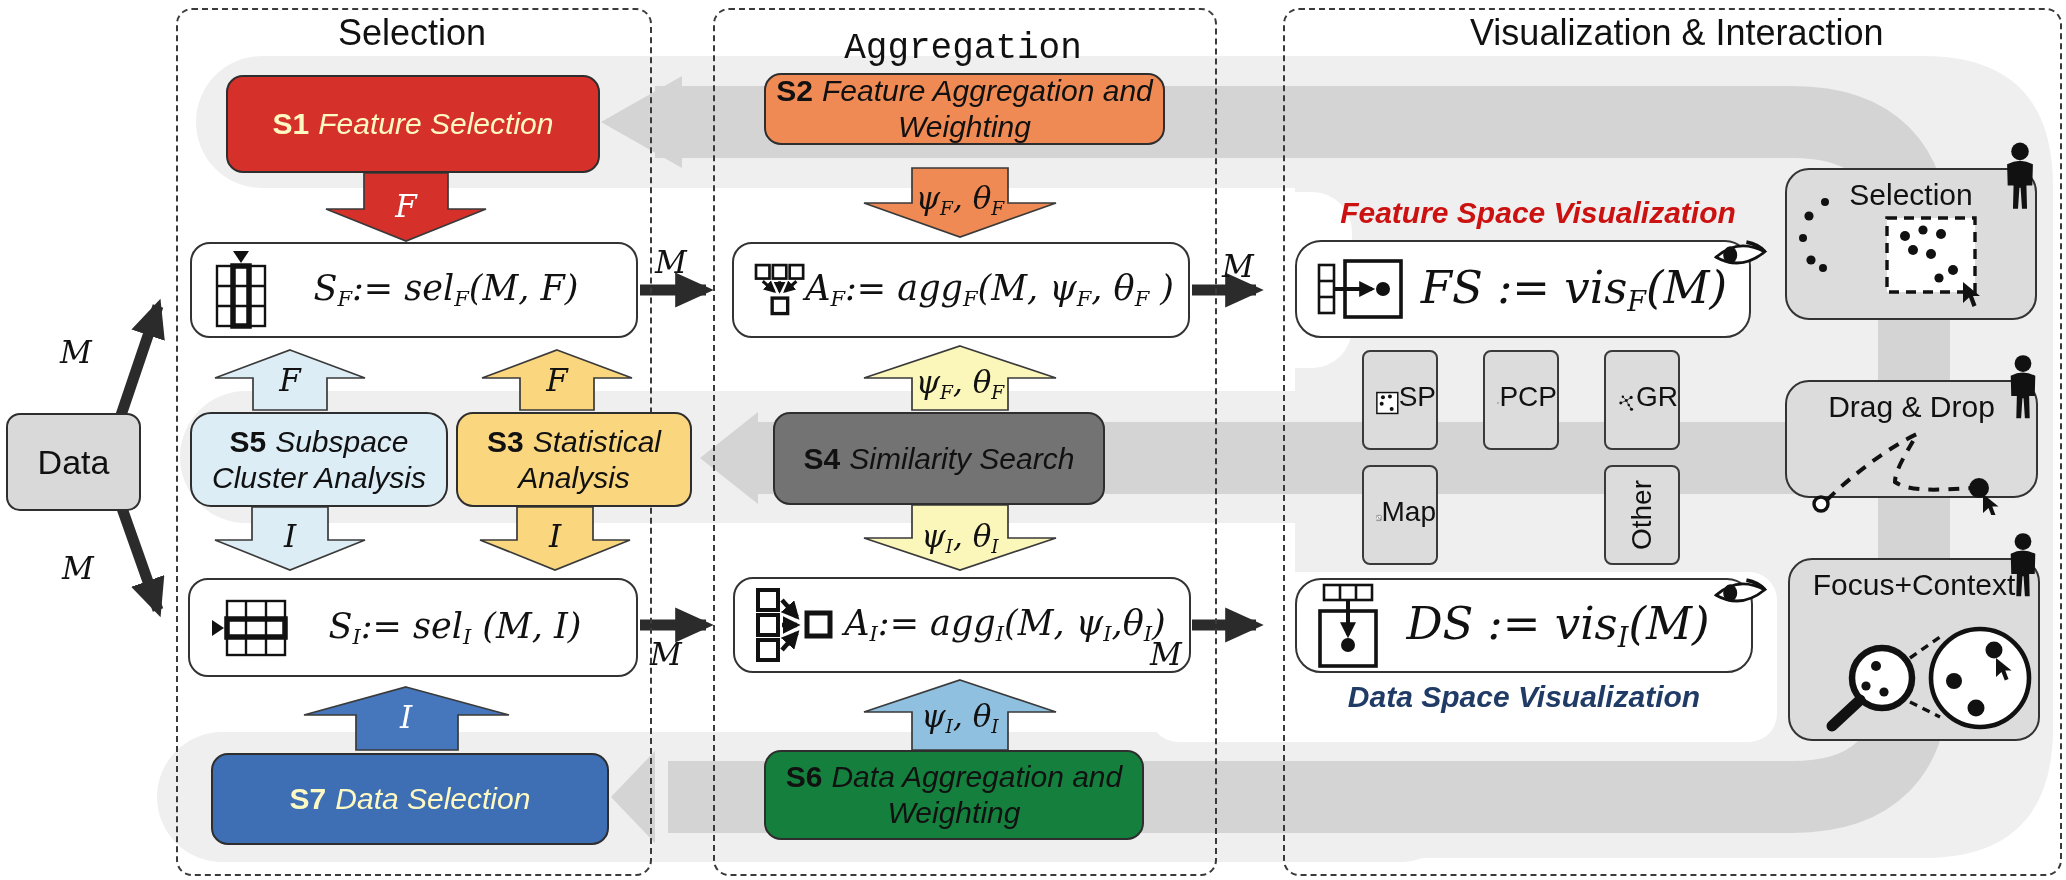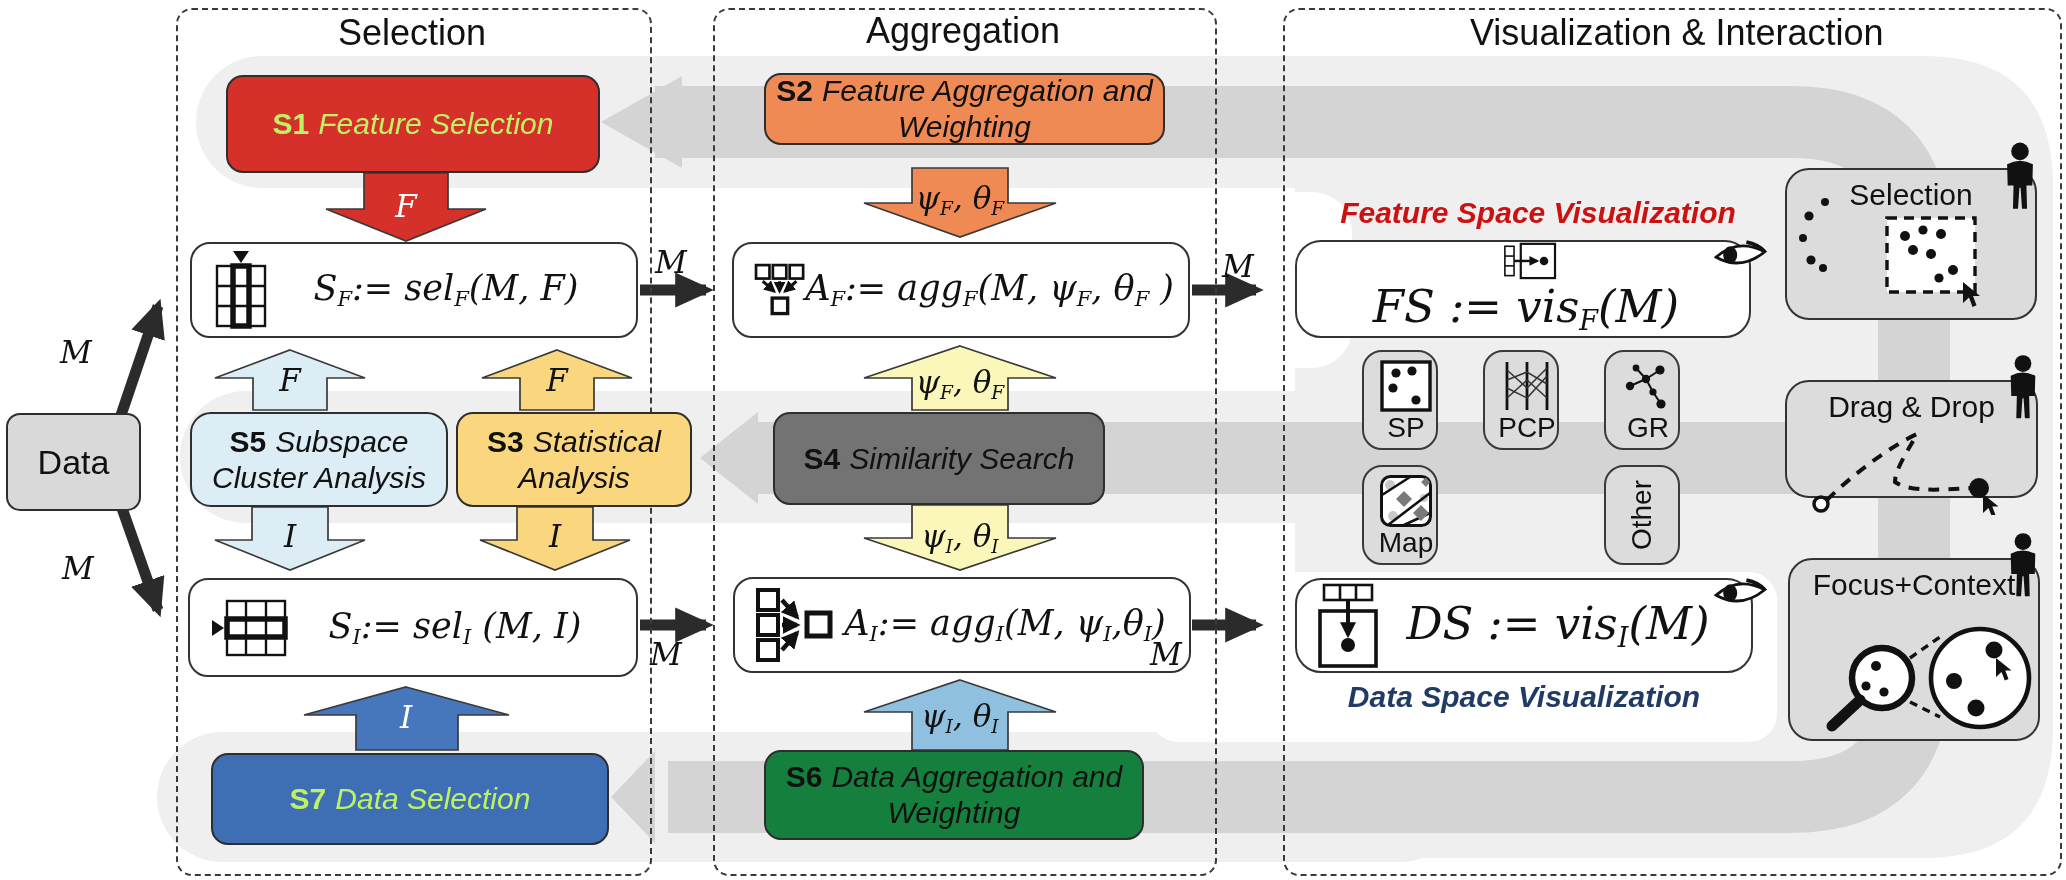--- a/index.html
+++ b/index.html
@@ -6,35 +6,35 @@
   #canvas{position:relative;width:2066px;height:880px;background:#fff;overflow:hidden;
           font-family:"Liberation Sans",sans-serif;}
   .abs{position:absolute;}
   svg{display:block;}
   .dashbox{border:2.6px dashed #3a3a3a;border-radius:16px;}
   .coltitle{font-size:36px;color:#111;text-align:center;white-space:nowrap;}
   .stage{border:2.4px solid #2e2e2e;border-radius:17px;display:flex;align-items:center;
          justify-content:center;text-align:center;font-style:italic;font-size:30px;
          line-height:1.2;color:#111;padding:0 10px;box-sizing:border-box;}
   .stage .scode{font-style:normal;font-weight:700;margin-right:9px;}
-  .stage.white{color:#bef264;text-align:center;}
+  .stage.white{color:#fef9c3;text-align:center;}
   .fbox{background:#fff;border:2.2px solid #333;border-radius:20px;display:flex;
         align-items:center;box-sizing:border-box;padding-left:20px;}
   .fbox.big{border-radius:26px;}
   .formula{flex:1;text-align:center;font-family:"DejaVu Serif",serif;font-style:italic;
            font-size:35px;color:#111;white-space:nowrap;padding-right:14px;}
   .formula.big{font-size:45px;}
   .formula .s, .albl .s{font-size:0.6em;vertical-align:-0.3em;}
   .albl{font-family:"DejaVu Serif",serif;font-style:italic;font-size:31px;color:#111;
         text-align:center;white-space:nowrap;}
   .albl.white{color:#fff;}
   .mlbl{font-family:"DejaVu Serif",serif;font-style:italic;font-size:31px;color:#111;}
   .caption{font-weight:700;font-style:italic;font-size:30px;text-align:center;white-space:nowrap;}
-  .tile{background:#dcdcdc;border:2.4px solid #3a3a3a;border-radius:20px;box-sizing:border-box;
-        display:flex;flex-direction:column;align-items:center;justify-content:flex-end;padding-left:12px;}
+  .tile{background:#dcdcdc;border:2.4px solid #3a3a3a;border-radius:8px;box-sizing:border-box;
+        display:flex;align-items:center;justify-content:flex-end;padding-left:12px;}
   .tile .tlabel{font-size:28px;color:#111;line-height:1;padding-bottom:6px;}
   .tile .ticon{margin:8px auto 2px;}
   .tile .vert{position:absolute;left:0;top:0;width:100%;height:100%;display:flex;
         align-items:center;justify-content:center;transform:rotate(-90deg);padding:0;}
   .panel{background:#dcdcdc;border:2.4px solid #333;border-radius:24px;box-sizing:border-box;}
   .ptitle{position:absolute;left:0;right:0;top:8px;text-align:center;font-size:30px;color:#111;}
   .databox{background:#d9d9d9;border:2.6px solid #2e2e2e;border-radius:14px;font-size:34px;
         color:#111;display:flex;align-items:center;justify-content:center;}
 </style>
 </head>
@@ -91,21 +91,21 @@
       <path d="M640,625 H706" marker-end="url(#mB)"></path>
       <path d="M1192,625 H1256" marker-end="url(#mB)"></path>
     </g>
   </svg>
 
   <div class="abs dashbox" style="left:176px;top:8px;width:472px;height:864px;"></div>
   <div class="abs dashbox" style="left:713px;top:8px;width:500px;height:864px;"></div>
   <div class="abs dashbox" style="left:1283px;top:8px;width:775px;height:864px;"></div>
 
   <div class="abs coltitle" style="left:212px;top:12px;width:400px;">Selection</div>
-  <div class="abs coltitle" style="left:763px;top:10px;width:400px;">Aggregation</div>
+  <div class="abs coltitle" style="left:763px;top:28px;width:400px;font-family:Liberation Mono, monospace;">Aggregation</div>
   <div class="abs coltitle" style="left:1470px;top:12px;width:400px;">Visualization &amp; Interaction</div>
 
   <div class="abs databox" style="left:6px;top:413px;width:131px;height:94px;">
     <span>Data</span>
   </div>
 
   <div class="abs stage white" style="left:226px;top:75px;width:374px;height:98px;background:#d6302b;">
     <span><span class="scode">S1</span><span>Feature Selection</span></span>
   </div>
   <div class="abs stage" style="left:764px;top:73px;width:401px;height:72px;background:#f08a55;">
@@ -184,21 +184,21 @@
       <g stroke="#111" stroke-width="4.5" fill="none">
         <path d="M27,13 L42,30" marker-end="url(#mIc)"></path>
         <path d="M27,38 L42,38" marker-end="url(#mIc)"></path>
         <path d="M27,63 L42,46" marker-end="url(#mIc)"></path>
       </g>
       <rect x="52" y="26" width="23" height="23" fill="#fff" stroke="#111" stroke-width="5"></rect>
     </svg>
     <div class="formula"><span>A</span><span class="s">I</span><span>:= </span><span>agg</span><span class="s">I</span><span>(M, ψ</span><span class="s">I</span><span>,θ</span><span class="s">I</span><span>)</span></div>
   </div>
 
-  <div class="abs fbox big" style="left:1295px;top:240px;width:456px;height:98px;flex-direction:column;">
+  <div class="abs fbox big" style="left:1295px;top:240px;width:456px;height:98px;">
     <svg width="96" height="62" viewBox="0 0 96 62">
       <g fill="#fff" stroke="#111" stroke-width="2.6">
         <rect x="2" y="7" width="15" height="48"></rect>
         <line x1="2" y1="23" x2="17" y2="23"></line>
           <line x1="2" y1="39" x2="17" y2="39"></line>
       </g>
       <rect x="28" y="3" width="56" height="56" fill="#fff" stroke="#111" stroke-width="3.6"></rect>
       <path d="M17,31 L55,31" stroke="#111" stroke-width="4" fill="none" marker-end="url(#mIc)"></path>
       <circle cx="66" cy="31" r="7" fill="#111"></circle>
     </svg>

